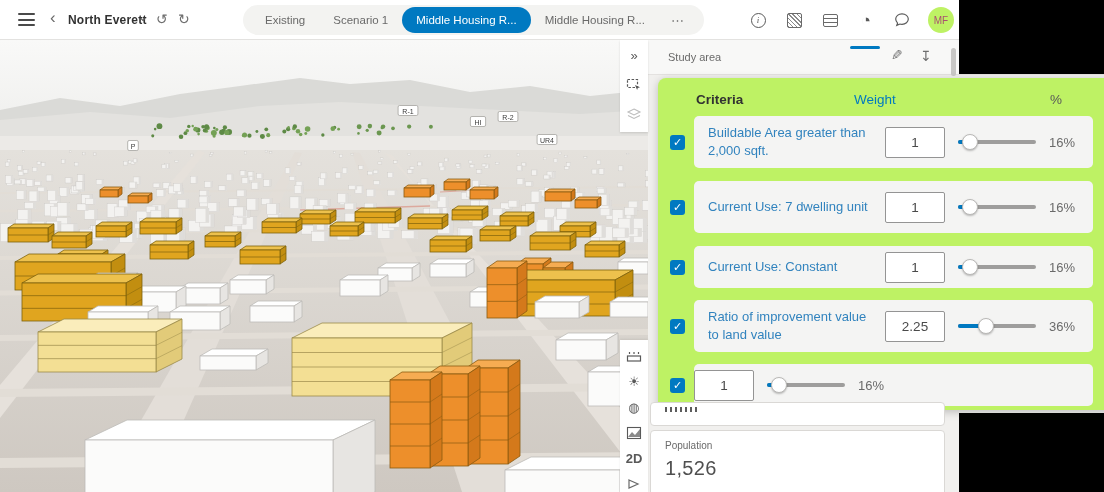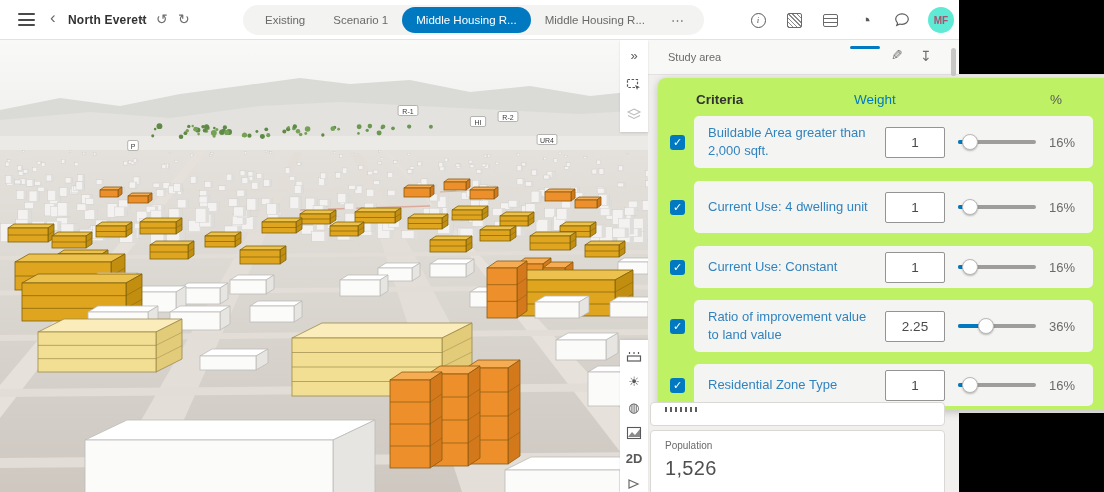--- a/index.html
+++ b/index.html
@@ -22,21 +22,21 @@
   .tab-overflow{font-size:13px;color:#6A6A6A;padding:0 12px;cursor:pointer}
   .tb-icons{position:absolute;top:0;height:40px;display:flex;align-items:center;gap:16px;left:748px}
   .tbi{width:20px;height:20px;display:flex;align-items:center;justify-content:center;color:#595959;cursor:pointer;position:relative}
   .info-circ{width:15px;height:15px;border:1.3px solid #595959;border-radius:50%;font-size:9px;line-height:12px;text-align:center;font-style:italic;font-family:"Liberation Serif",serif}
   .hatch{width:15px;height:15px;border:1px solid #6A6A6A;border-radius:2px;background:repeating-linear-gradient(45deg,#8a8a8a 0 1px,transparent 1px 3px)}
   .rows-ic{width:15px;height:13px;border:1.2px solid #6A6A6A;border-radius:2px;position:relative}
   .rows-ic:before,.rows-ic:after{content:"";position:absolute;left:0;right:0;height:1.2px;background:#6A6A6A}
   .rows-ic:before{top:3px}.rows-ic:after{top:7px}
   .pie-g{font-size:17px;color:#595959;line-height:17px}
   .pie-underline{position:absolute;left:-6px;top:36px;width:30px;height:3px;background:#0079C1;border-radius:2px}
-  .avatar{width:26px;height:26px;border-radius:50%;background:#5eead4;color:#A8536F;font-size:10px;font-weight:bold;display:flex;align-items:center;justify-content:center}
+  .avatar{width:26px;height:26px;border-radius:50%;background:#bef264;color:#A8536F;font-size:10px;font-weight:normal;display:flex;align-items:center;justify-content:center}
 
   
   .blk{position:absolute;background:#000;z-index:60}
   .blk.top{left:959px;top:0;width:145px;height:74px}
   .blk.bot{left:959px;top:413px;width:145px;height:79px}
 
   
   .map{position:absolute;left:0;top:40px;width:648px;height:452px;overflow:hidden;cursor:grab}
   .map svg{display:block}
 
@@ -1145,21 +1145,21 @@
               <div class="sl-fill" style="width: 12.48px;"></div>
               <div class="sl-thumb" style="left: 4.48px;"></div>
             </div>
           <div class="pct">16%</div>
         </div>
       </div>
 
       <div class="crow" style="top:103px;height:52px">
         <div class="cbx"><span>✓</span></div>
         <div class="rcard">
-          <div class="rlabel">Current Use: 4 dwelling unit</div>
+          <div class="rlabel">Current Use: 7 dwelling unit</div>
           <input class="winput" value="1" style="">
           <div class="slider">
               <div class="sl-track"></div>
               <div class="sl-fill" style="width: 12.48px;"></div>
               <div class="sl-thumb" style="left: 4.48px;"></div>
             </div>
           <div class="pct">16%</div>
         </div>
       </div>
 
@@ -1187,21 +1187,20 @@
               <div class="sl-fill" style="width: 28.08px;"></div>
               <div class="sl-thumb" style="left: 20.08px;"></div>
             </div>
           <div class="pct">36%</div>
         </div>
       </div>
 
       <div class="crow" style="top:286px;height:42px">
         <div class="cbx"><span>✓</span></div>
         <div class="rcard">
-          <div class="rlabel">Residential Zone Type</div>
           <input class="winput" value="1" style="">
           <div class="slider">
               <div class="sl-track"></div>
               <div class="sl-fill" style="width: 12.48px;"></div>
               <div class="sl-thumb" style="left: 4.48px;"></div>
             </div>
           <div class="pct">16%</div>
         </div>
       </div>
     </div>

